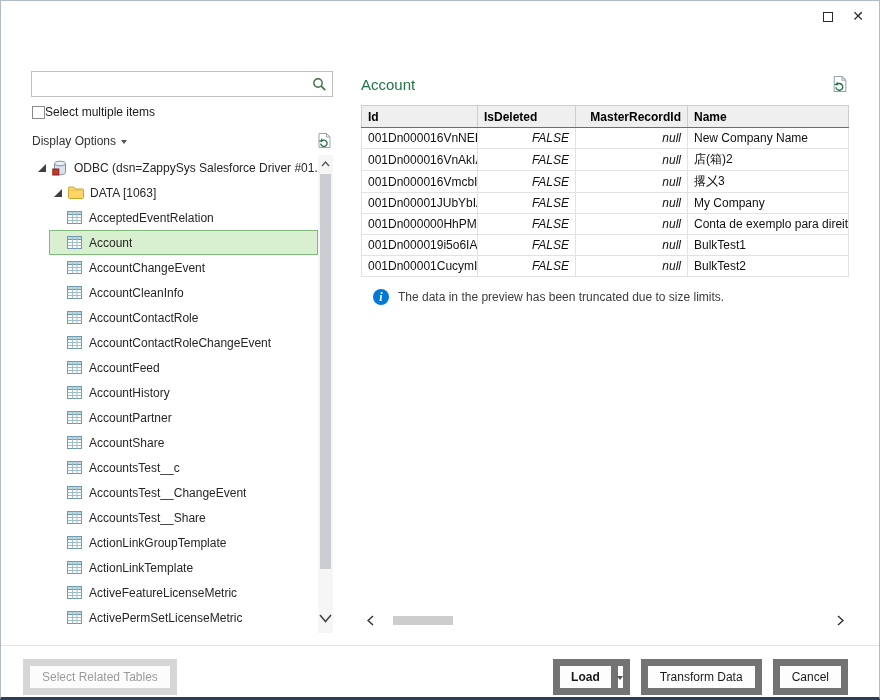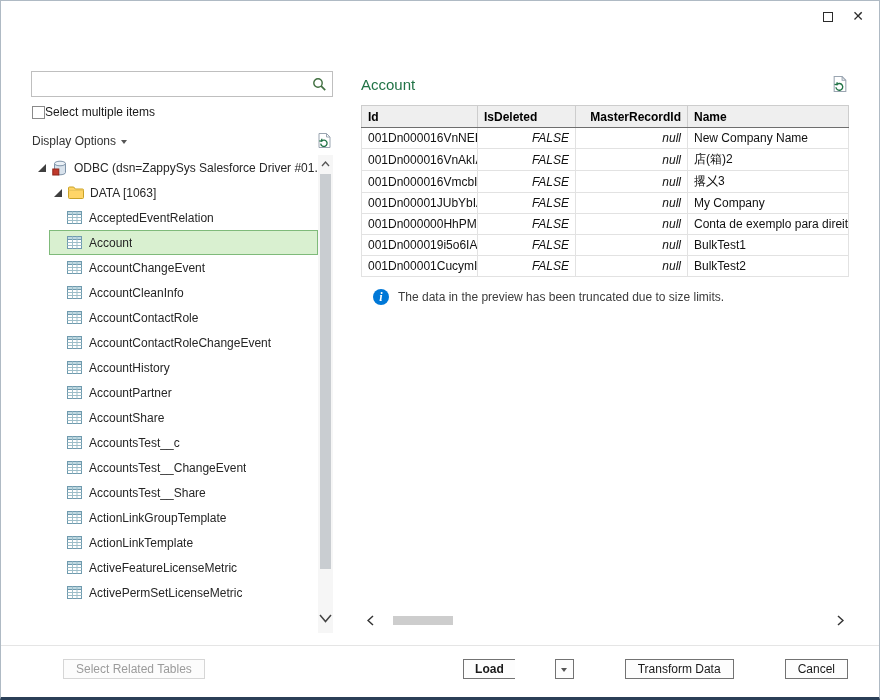--- a/index.html
+++ b/index.html
@@ -86,22 +86,22 @@
   
   .hscroll { position:absolute; left:360px; top:611px; width:488px; height:17px; background:#fff; }
   .hs-arrow { position:absolute; top:0; width:18px; height:17px; display:flex;
               align-items:center; justify-content:center; }
   .hs-left { left:0; } .hs-right { right:0; }
   .hs-thumb { position:absolute; left:32px; top:4px; width:60px; height:9px; background:#CDCDCD; }
 
   
   .footer { position:absolute; left:0; right:0; bottom:0; height:52px;
             border-top:1px solid #E5E5E5; background:#fff; }
-  .btn { height:20px; padding:0 12px; background:#FDFDFD; border:1px solid #737373;
-         font:12px "Liberation Sans",sans-serif; color:#1a1a1a; cursor:default;margin-left:40px; }
+  .btn { height:36px; padding:0 12px; background:#FDFDFD; border:7px solid #737373;
+         font:12px "Liberation Sans",sans-serif; color:#1a1a1a; cursor:default; }
   .btn.disabled { color:#9B9B9B; border-color:#D6D6D6; background:#FCFCFC; }
   .select-related { position:absolute; left:22px; top:13px; }
   .footer-right { position:absolute; right:31px; top:13px; display:flex; gap:11px; }
   .split { display:flex; }
   .split .btn-main { border-right:none; padding:1px 11px;font-weight:bold; }
   .split .btn-caret { width:19px; padding:0; display:flex; align-items:center; justify-content:center; }
 </style>
 </head>
 <body>
 
@@ -250,20 +250,33 @@
             <span class="icon-box">
               <svg width="15" height="13" viewBox="0 0 15 13">
                 <rect x="0.5" y="0.5" width="14" height="12" fill="#FFFFFF" stroke="#6F9AAE"></rect>
                 <rect x="0.5" y="0.5" width="14" height="3" fill="#BFD9E2" stroke="#6F9AAE"></rect>
                 <line x1="5.5" y1="0.5" x2="5.5" y2="12.5" stroke="#9DBEC9"></line>
                 <line x1="10" y1="0.5" x2="10" y2="12.5" stroke="#9DBEC9"></line>
                 <line x1="0.5" y1="6.5" x2="14.5" y2="6.5" stroke="#9DBEC9"></line>
                 <line x1="0.5" y1="9.5" x2="14.5" y2="9.5" stroke="#9DBEC9"></line>
               </svg>
             </span>
+            <span class="tree-label">AccountFeed</span>
+          </div>
+          <div class="tree-row table-row">
+            <span class="icon-box">
+              <svg width="15" height="13" viewBox="0 0 15 13">
+                <rect x="0.5" y="0.5" width="14" height="12" fill="#FFFFFF" stroke="#6F9AAE"></rect>
+                <rect x="0.5" y="0.5" width="14" height="3" fill="#BFD9E2" stroke="#6F9AAE"></rect>
+                <line x1="5.5" y1="0.5" x2="5.5" y2="12.5" stroke="#9DBEC9"></line>
+                <line x1="10" y1="0.5" x2="10" y2="12.5" stroke="#9DBEC9"></line>
+                <line x1="0.5" y1="6.5" x2="14.5" y2="6.5" stroke="#9DBEC9"></line>
+                <line x1="0.5" y1="9.5" x2="14.5" y2="9.5" stroke="#9DBEC9"></line>
+              </svg>
+            </span>
             <span class="tree-label">AccountHistory</span>
           </div>
           <div class="tree-row table-row">
             <span class="icon-box">
               <svg width="15" height="13" viewBox="0 0 15 13">
                 <rect x="0.5" y="0.5" width="14" height="12" fill="#FFFFFF" stroke="#6F9AAE"></rect>
                 <rect x="0.5" y="0.5" width="14" height="3" fill="#BFD9E2" stroke="#6F9AAE"></rect>
                 <line x1="5.5" y1="0.5" x2="5.5" y2="12.5" stroke="#9DBEC9"></line>
                 <line x1="10" y1="0.5" x2="10" y2="12.5" stroke="#9DBEC9"></line>
                 <line x1="0.5" y1="6.5" x2="14.5" y2="6.5" stroke="#9DBEC9"></line>

